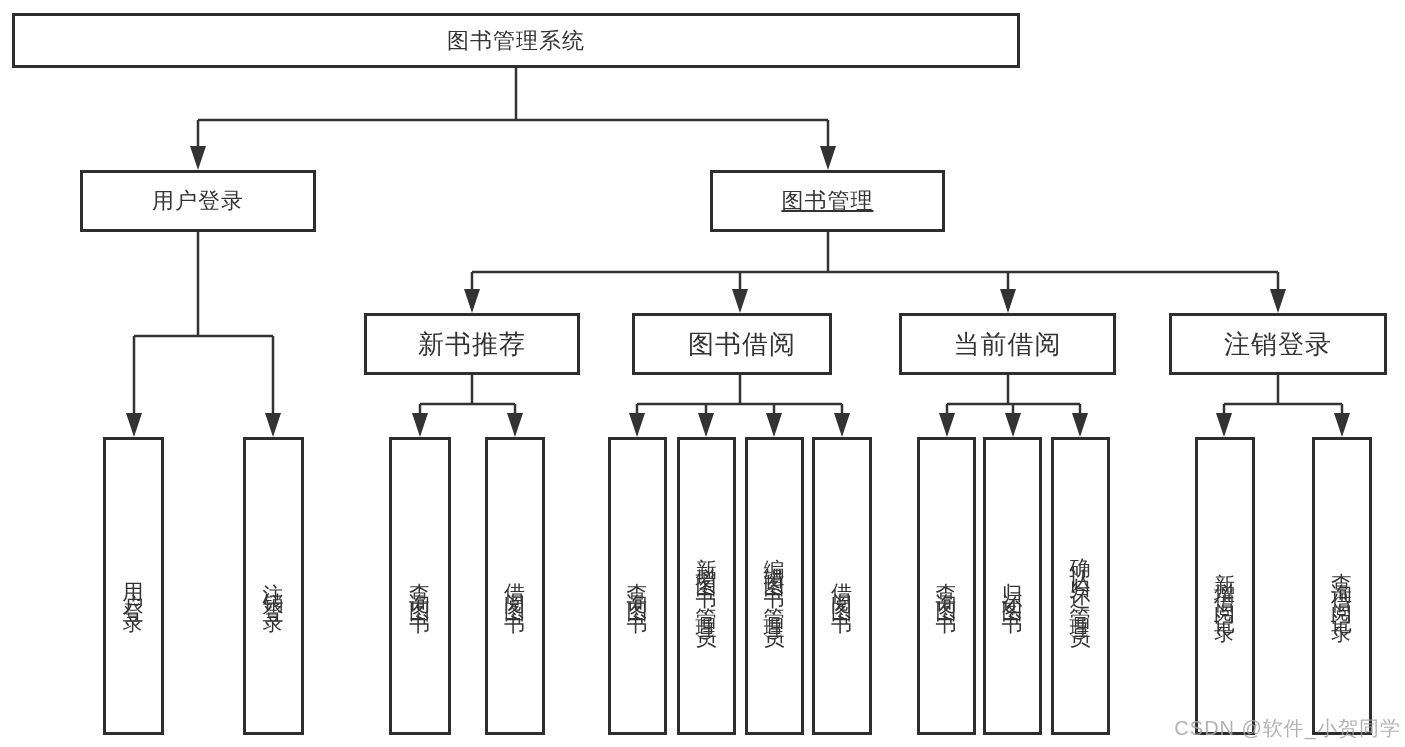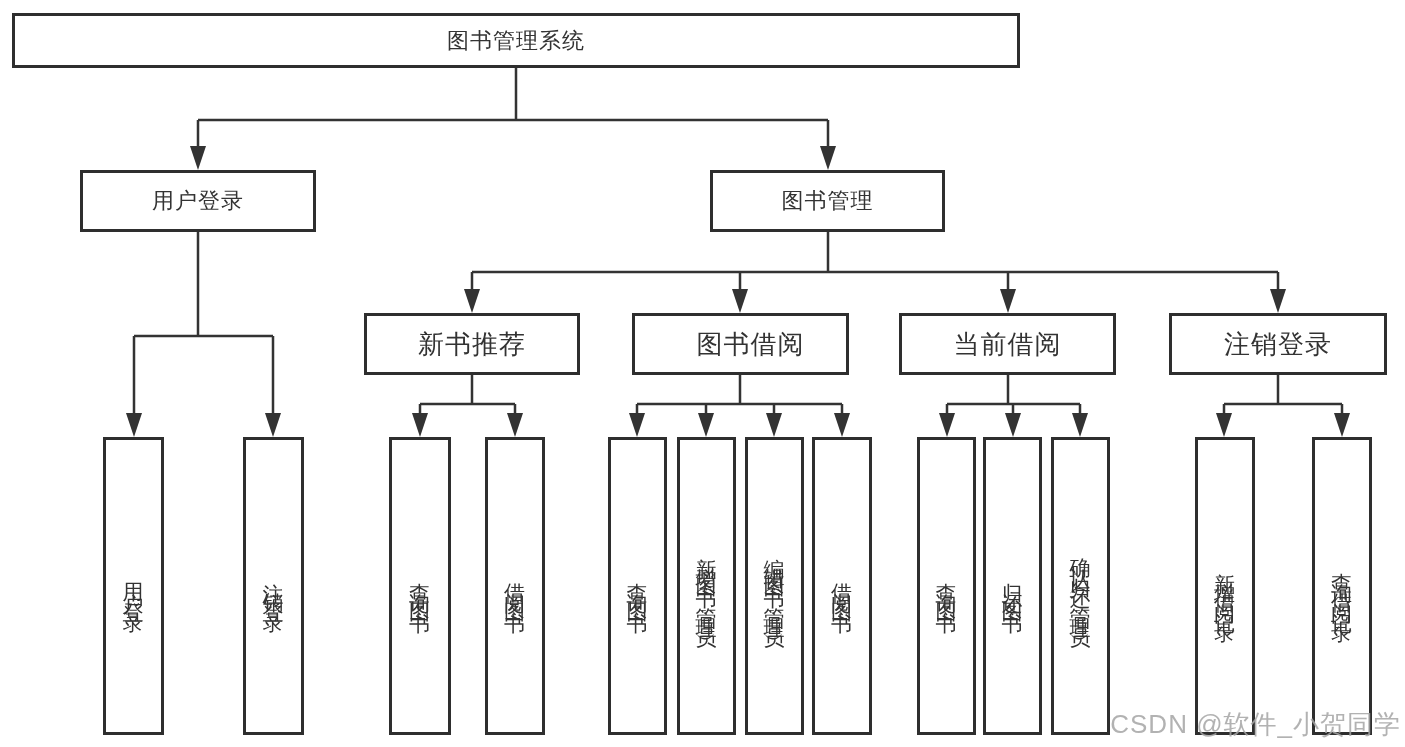--- a/index.html
+++ b/index.html
@@ -36,21 +36,21 @@
     font-size: 21px;
     letter-spacing: 10px;
     line-height: 1;
     white-space: nowrap;
   }
   .watermark {
     position: absolute;
     right: 4px;
     bottom: 5px;
     z-index: 3;
-    font-size: 26px;
+    font-size: 20px;
     color: rgba(164,164,164,0.85);
     letter-spacing: 1px;
     white-space: nowrap;
   }
 </style>
 </head>
 <body>
 
 <div id="stage">
 
@@ -94,28 +94,28 @@
     </g>
   </svg>
 
   <div class="node root">
     <span>图书管理系统</span>
   </div>
 
   <div class="node lvl2" style="left:80px;width:236px;">
     <span>用户登录</span>
   </div>
-  <div class="node lvl2" style="left:710px;width:235px;">
+  <div class="node lvl2" style="left:710px;width:235px;text-decoration:underline;">
     <span>图书管理</span>
   </div>
 
   <div class="node lvl3" style="left:364px;width:216px;">
     <span>新书推荐</span>
   </div>
-  <div class="node lvl3" style="left:632px;width:217px;padding-left:20px;">
+  <div class="node lvl3" style="left:632px;width:200px;padding-left:20px;">
     <span>图书借阅</span>
   </div>
   <div class="node lvl3" style="left:899px;width:217px;">
     <span>当前借阅</span>
   </div>
   <div class="node lvl3" style="left:1169px;width:218px;">
     <span>注销登录</span>
   </div>
 
   <div class="node leaf" style="left:103px;width:61px;">

